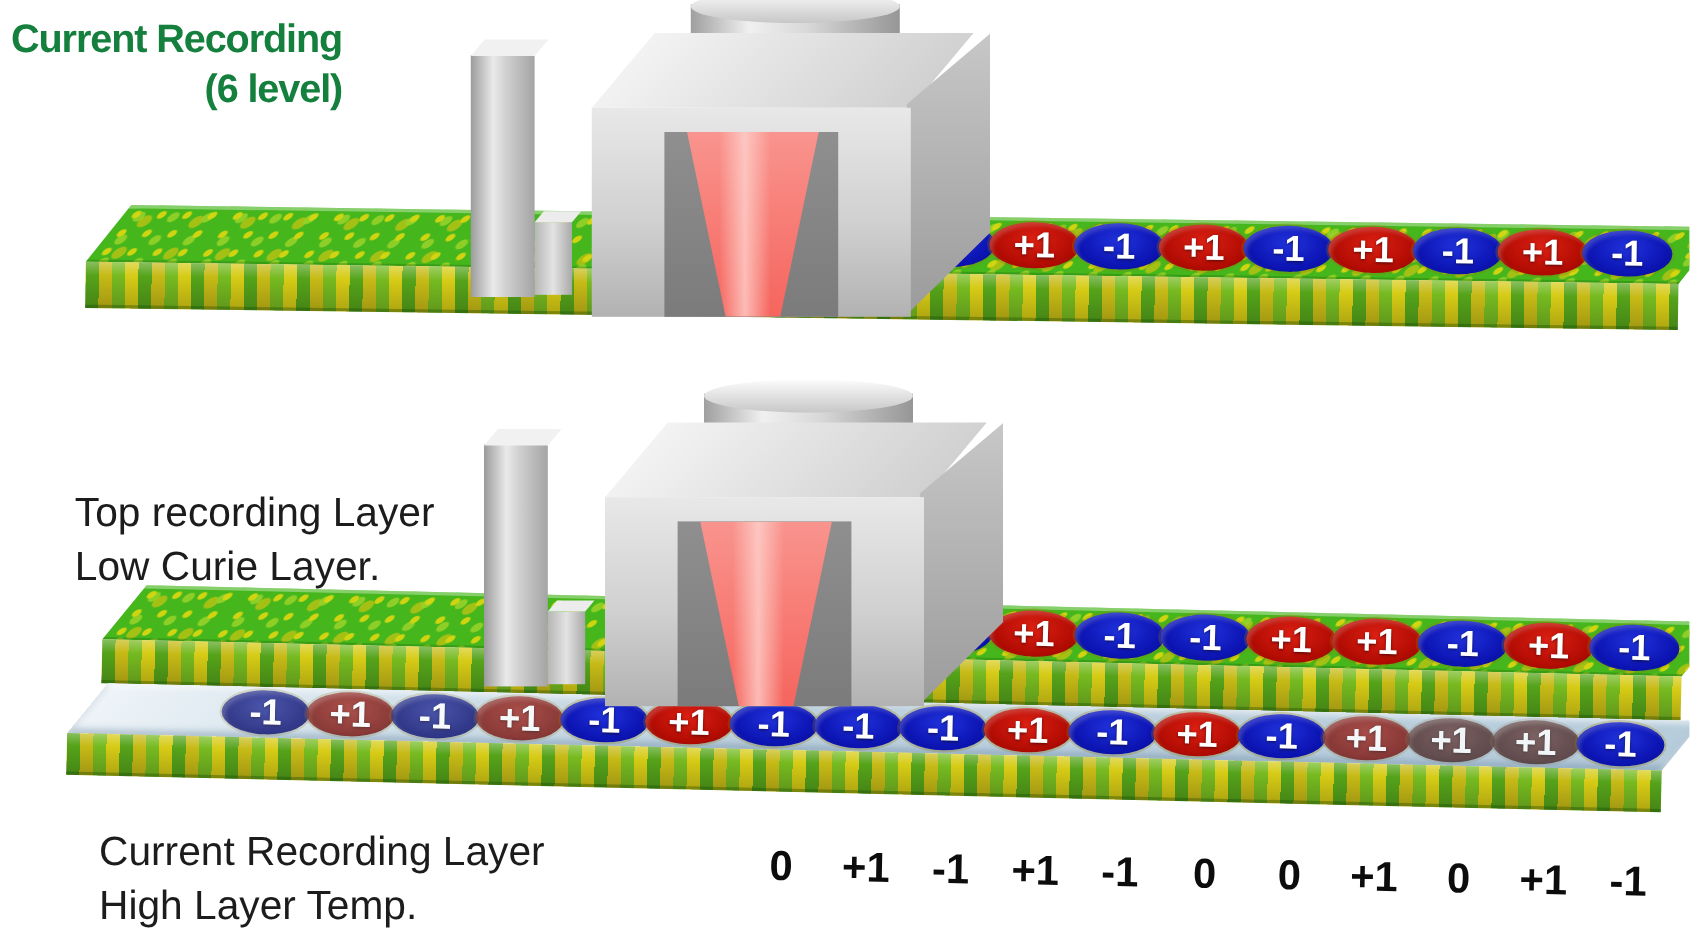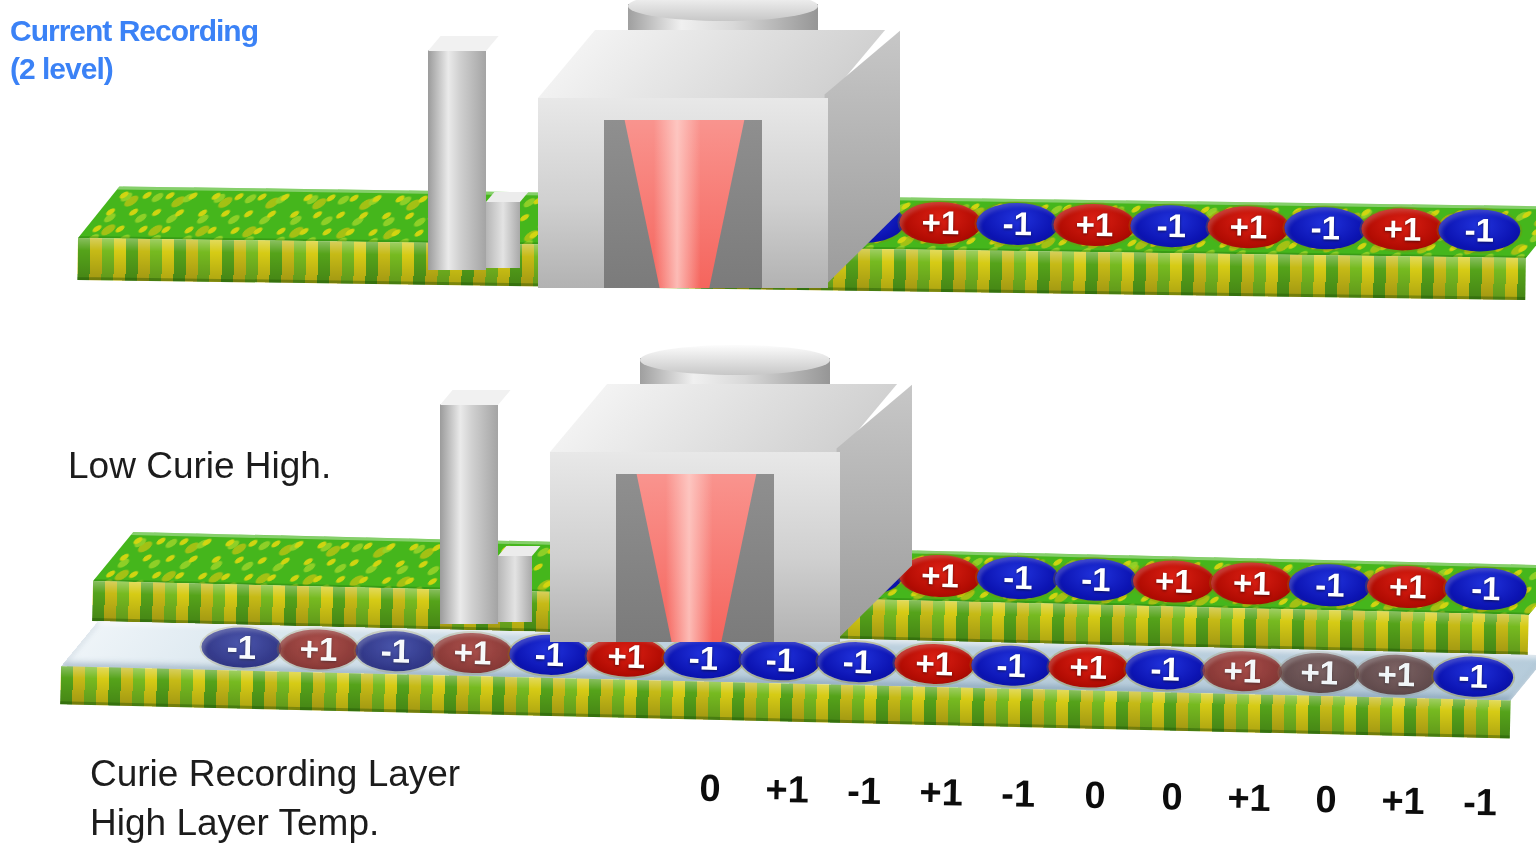--- a/index.html
+++ b/index.html
@@ -1,21 +1,21 @@
 <!DOCTYPE html>
 <html><head>
 <meta charset="utf-8">
 <style>
   html,body { margin:0; padding:0; background:#fff; }
   .stage {
     position:relative; width:1536px; height:852px; overflow:hidden; background:#fff;
     font-family:"Liberation Sans", sans-serif;
   }
   
-  .title { position:absolute; font-weight:bold; color:#3b82f6; font-size:30px; line-height:1.28; letter-spacing:-1px; z-index:8; }
+  .title { position:absolute; font-weight:bold; color:#15803d; font-size:36px; line-height:1.28; letter-spacing:-1px; z-index:8;text-align:right; }
   .layer-label { position:absolute; color:#1c1c1c; font-size:37px; line-height:1.32; z-index:8; }
   
   .strip { position:absolute; z-index:1; }
   .face {
     position:relative;
     transform:skewX(-38deg); transform-origin:bottom left;
     background-color:#45b61c;
     background-image:
       radial-gradient(circle, rgba(215,214,16,.95) 0 3px, rgba(0,0,0,0) 4px),
       radial-gradient(circle, rgba(150,210,40,.9) 0 4px, rgba(0,0,0,0) 5px),
@@ -86,21 +86,21 @@
   .head .slab-foot::before { content:""; position:absolute; left:0; top:-10px; width:100%; height:10px;
     transform:skewX(-40deg); transform-origin:bottom left; background:#ececec; }
 </style>
 </head>
 <body>
 
 <div class="stage">
 
   <div class="title" style="left:10px; top:12px;">
     <div>Current Recording</div>
-    <div>(2 level)</div>
+    <div>(6 level)</div>
   </div>
 
   <div class="strip" style="left:78px; top:196px; width:1448px; transform:rotate(0.8deg);">
     <div class="face" style="height:52px;">
       <div class="splash" style="left:528px; top:2px; width:200px; height:48px;"></div>
       <div class="bits-row">
 
       <div class="bit red" style="left: 545px;">
             <b>+1</b>
           </div>
@@ -144,21 +144,22 @@
       <div class="opening">
         <div class="beam"></div>
       </div>
     </div>
     <div class="slab"></div>
     <div class="slab-foot"></div>
   </div>
 
 
   <div class="layer-label" style="left:68px; top:442px;">
-    <div>Low Curie High.</div>
+    <div>Top recording Layer</div>
+    <div>Low Curie Layer.</div>
   </div>
 
   <div class="strip" style="left:92px; top:548px; width:1436px; transform:rotate(1.35deg);">
     <div class="face" style="height:50px;">
       <div class="splash" style="left:520px; top:2px; width:190px; height:46px;"></div>
       <div class="bits-row">
 
       <div class="bit red" style="left: 537px;">
             <b>+1</b>
           </div>
@@ -260,21 +261,21 @@
     <div class="box-front">
       <div class="opening">
         <div class="beam"></div>
       </div>
     </div>
     <div class="slab"></div>
     <div class="slab-foot"></div>
   </div>
 
   <div class="layer-label" style="left:90px; top:750px;">
-    <div>Curie Recording Layer</div>
+    <div>Current Recording Layer</div>
     <div>High Layer Temp.</div>
   </div>
 
   <div class="sums" style="left:0; top:768px; width:1536px; height:60px; transform:rotate(1.05deg);">
 
   <span class="sumv" style="left: 710px;">0</span>
       <span class="sumv" style="left: 787px;">+1</span>
       <span class="sumv" style="left: 864px;">-1</span>
       <span class="sumv" style="left: 941px;">+1</span>
       <span class="sumv" style="left: 1018px;">-1</span>

